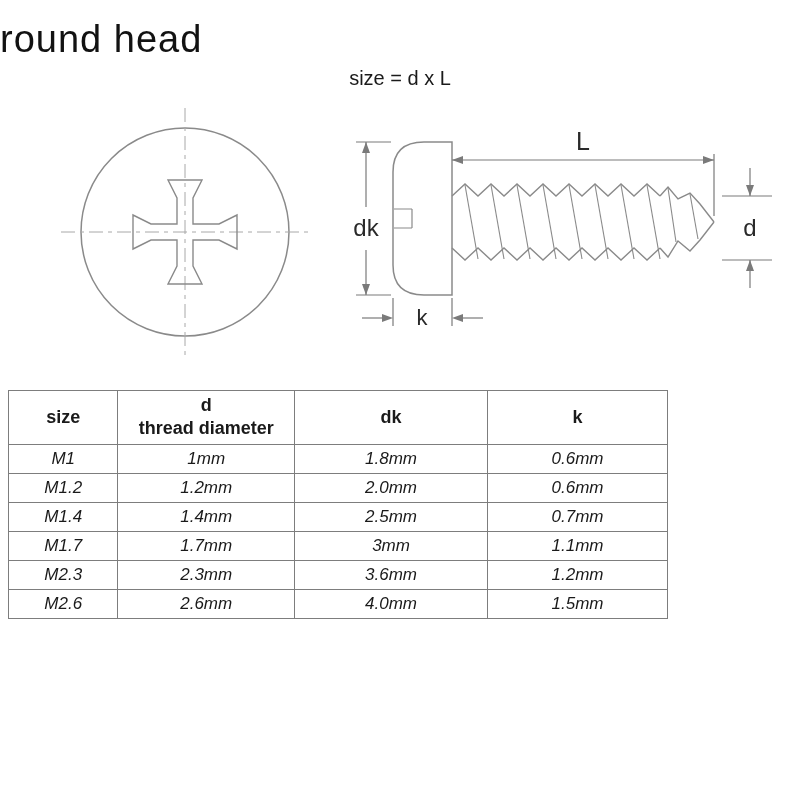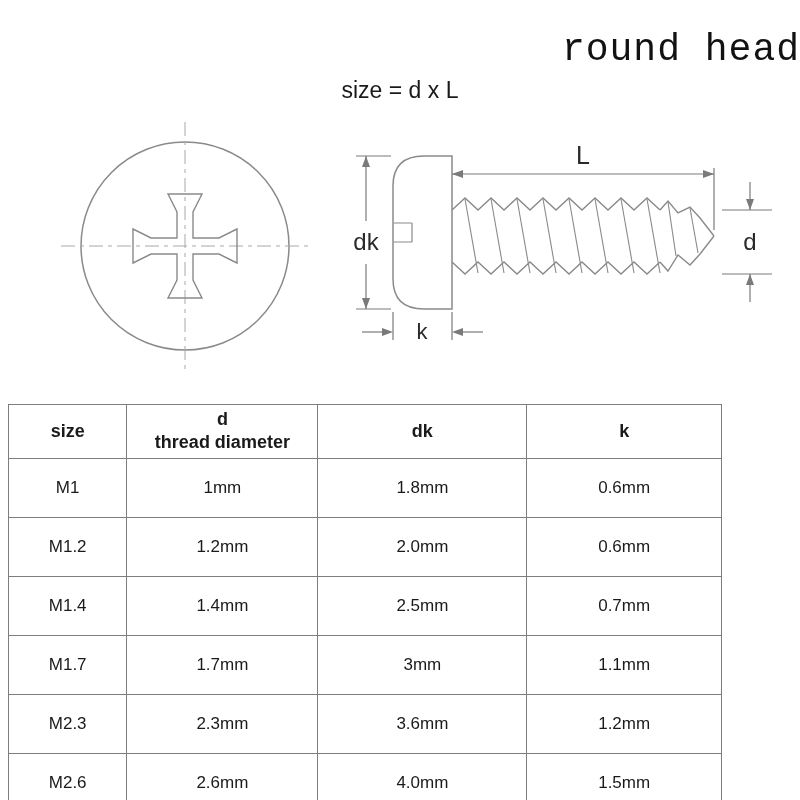--- a/index.html
+++ b/index.html
@@ -5,61 +5,61 @@
   html, body {
     margin: 0;
     padding: 0;
     width: 800px;
     height: 800px;
     background: #ffffff;
     font-family: "Liberation Sans", sans-serif;
     overflow: hidden;
   }
   .title {
-    text-align: right;
+    text-align: left;
     font-size: 38px;
     color: #121212;
-    margin-top: 28px;
+    margin-top: 18px;
     font-weight: 400;
     letter-spacing: 1px;
-    font-family: Liberation Mono, monospace;
   }
   .subtitle {
     text-align: center;
-    font-size: 23px;
+    font-size: 20px;
     color: #1a1a1a;
     margin-top: 6px;
   }
   .diagram-wrap {
     width: 800px;
     height: 290px;
     margin-top: 2px;
   }
   table.spec {
-    width: 714px;
+    width: 660px;
     margin: 8px 8px 0 8px;
     border-collapse: collapse;
     color: #1a1a1a;
     table-layout: fixed;
   }
   table.spec th, table.spec td {
     border: 1px solid #7d7d7d;
     text-align: center;
     vertical-align: middle;
   }
   table.spec th {
     font-size: 18px;
     font-weight: bold;
     padding: 3px 0;
     line-height: 1.3;
   }
   table.spec td {
     font-size: 17px;
     height: 26px;
-    padding: 16px;
+    padding: 1px;
+    font-style: italic;
   }
   svg text {
     font-family: "Liberation Sans", sans-serif;
     fill: #2a2a2a;
   }
 </style>
 </head>
 <body>
 
 <div class="title">round head</div>

